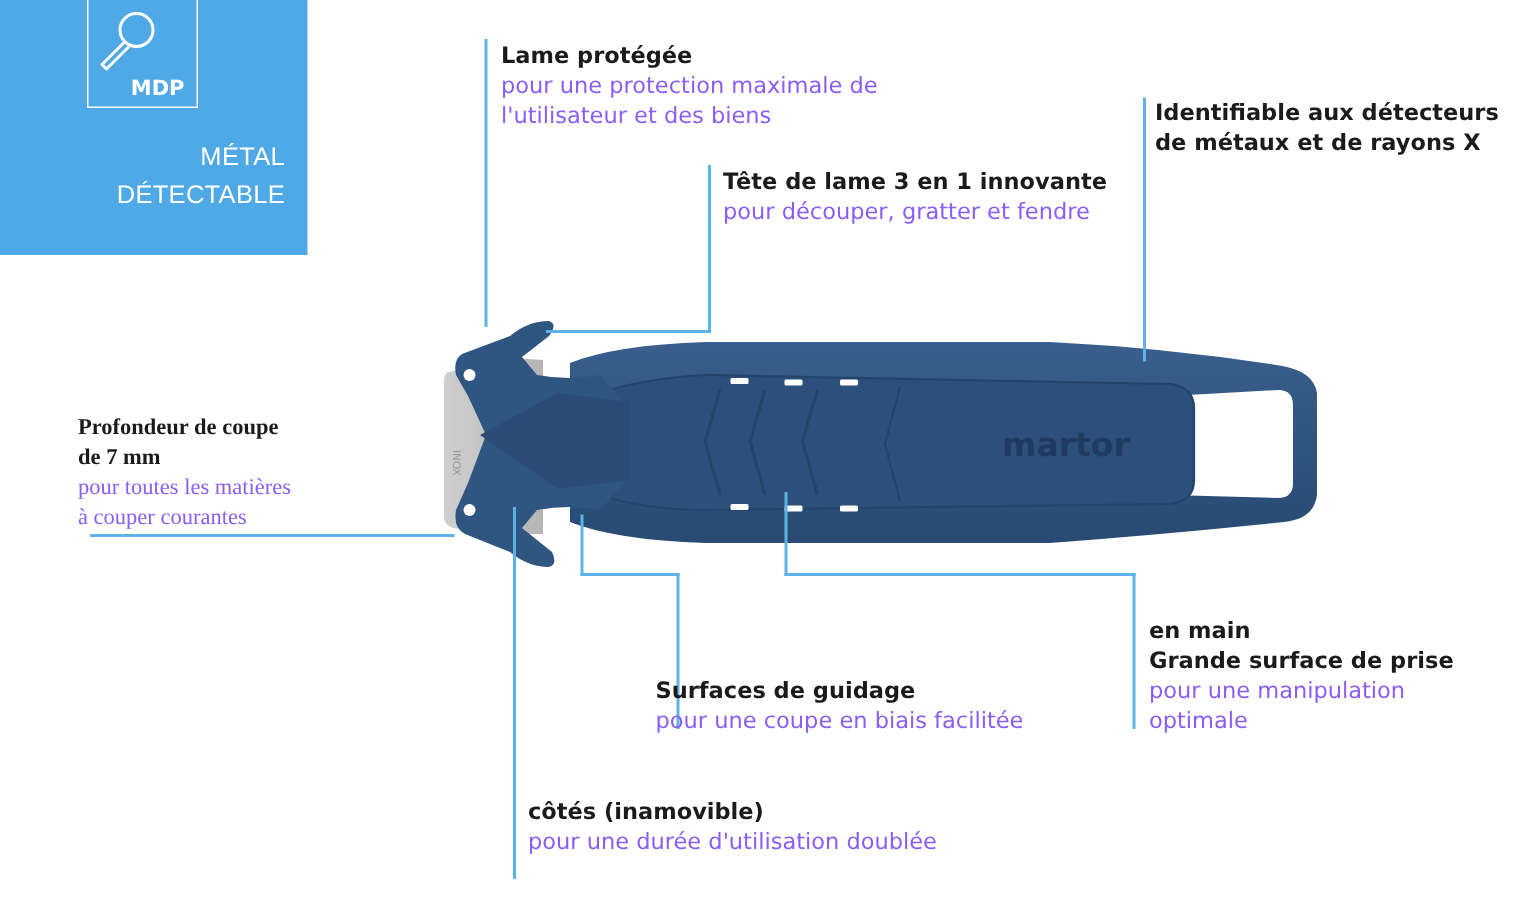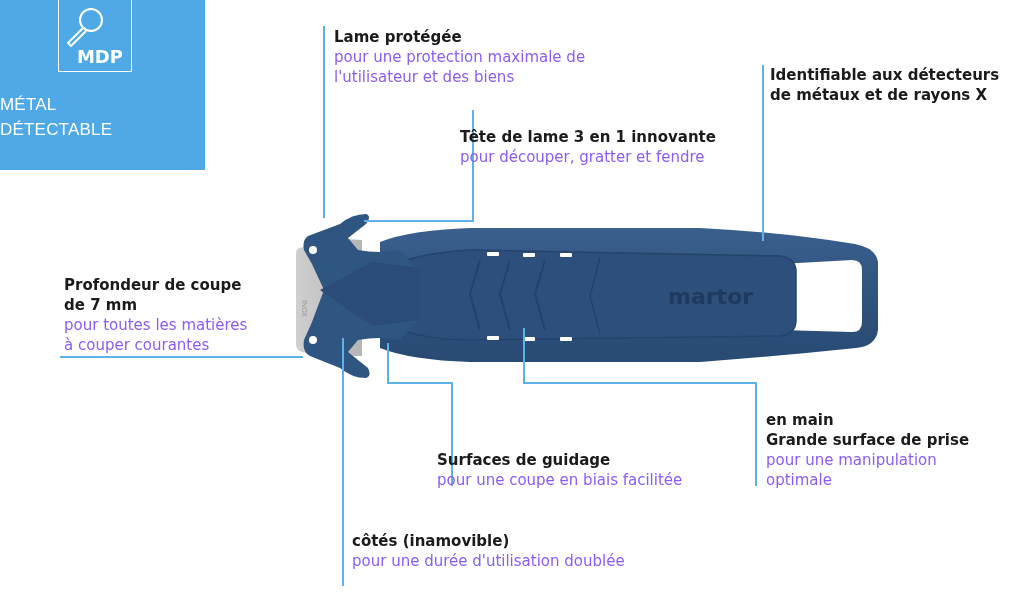--- a/index.html
+++ b/index.html
@@ -10,24 +10,24 @@
       position: absolute; left: 0; top: 0; width: 205px; height: 170px;
       background: #4fa9e6;
     }
     .mdp-box {
       position: absolute; left: 58px; top: -2px; width: 74px; height: 74px;
       border: 1.5px solid #ffffff;
     }
     .mdp-box svg { position: absolute; left: 4px; top: 6px; }
     .mdp-label {
       position: absolute; right: 8px; bottom: 4px;
-      color: #fff; font-weight: bold; font-size: 18px; letter-spacing: 0px;
+      color: #fff; font-weight: bold; font-size: 14px; letter-spacing: 0px;
     }
     .badge-text {
-      position: absolute; left: 0; top: 92px; width: 190px; text-align: left;
+      position: absolute; left: 0; top: 92px; width: 190px; text-align: right;
       color: #ffffff; font-size: 17px; line-height: 25px; letter-spacing: 0.2px;
       font-family: "Liberation Sans", sans-serif;
     }
 
     .callout {
       position: absolute; font-size: 15px; line-height: 20px; color: #222;
       font-family: "DejaVu Sans", sans-serif;
     }
     .callout .title { font-weight: bold; color: #1b1b1b; display: block; }
     .callout .desc { display: block; color: #8b5cf6; }
@@ -116,31 +116,31 @@
 <div class="leader" style="left:755px; top:382px; width:2px; height:104px;"></div>
 
 <div class="leader" style="left:342px; top:338px; width:2px; height:248px;"></div>
 
 <div class="callout" style="left:334px; top:27px;">
   <span class="title">Lame protégée</span>
   <span class="desc">pour une protection maximale de</span>
   <span class="desc">l'utilisateur et des biens</span>
 </div>
 
-<div class="callout" style="left:460px; top:111px;margin-top:16px;">
+<div class="callout" style="left:482px; top:111px;">
   <span class="title">Tête de lame 3 en 1 innovante</span>
   <span class="desc">pour découper, gratter et fendre</span>
 </div>
 
 <div class="callout" style="left:770px; top:65px;">
   <span class="title">Identifiable aux détecteurs</span>
   <span class="title">de métaux et de rayons X</span>
 </div>
 
-<div class="callout" style="left:64px; top:275px;">
+<div class="callout" style="left:52px; top:275px;font-family:Liberation Serif, serif;">
   <span class="title">Profondeur de coupe</span>
   <span class="title">de 7 mm</span>
   <span class="desc">pour toutes les matières</span>
   <span class="desc">à couper courantes</span>
 </div>
 
 <div class="callout" style="left:437px; top:450px;">
   <span class="title">Surfaces de guidage</span>
   <span class="desc">pour une coupe en biais facilitée</span>
 </div>

